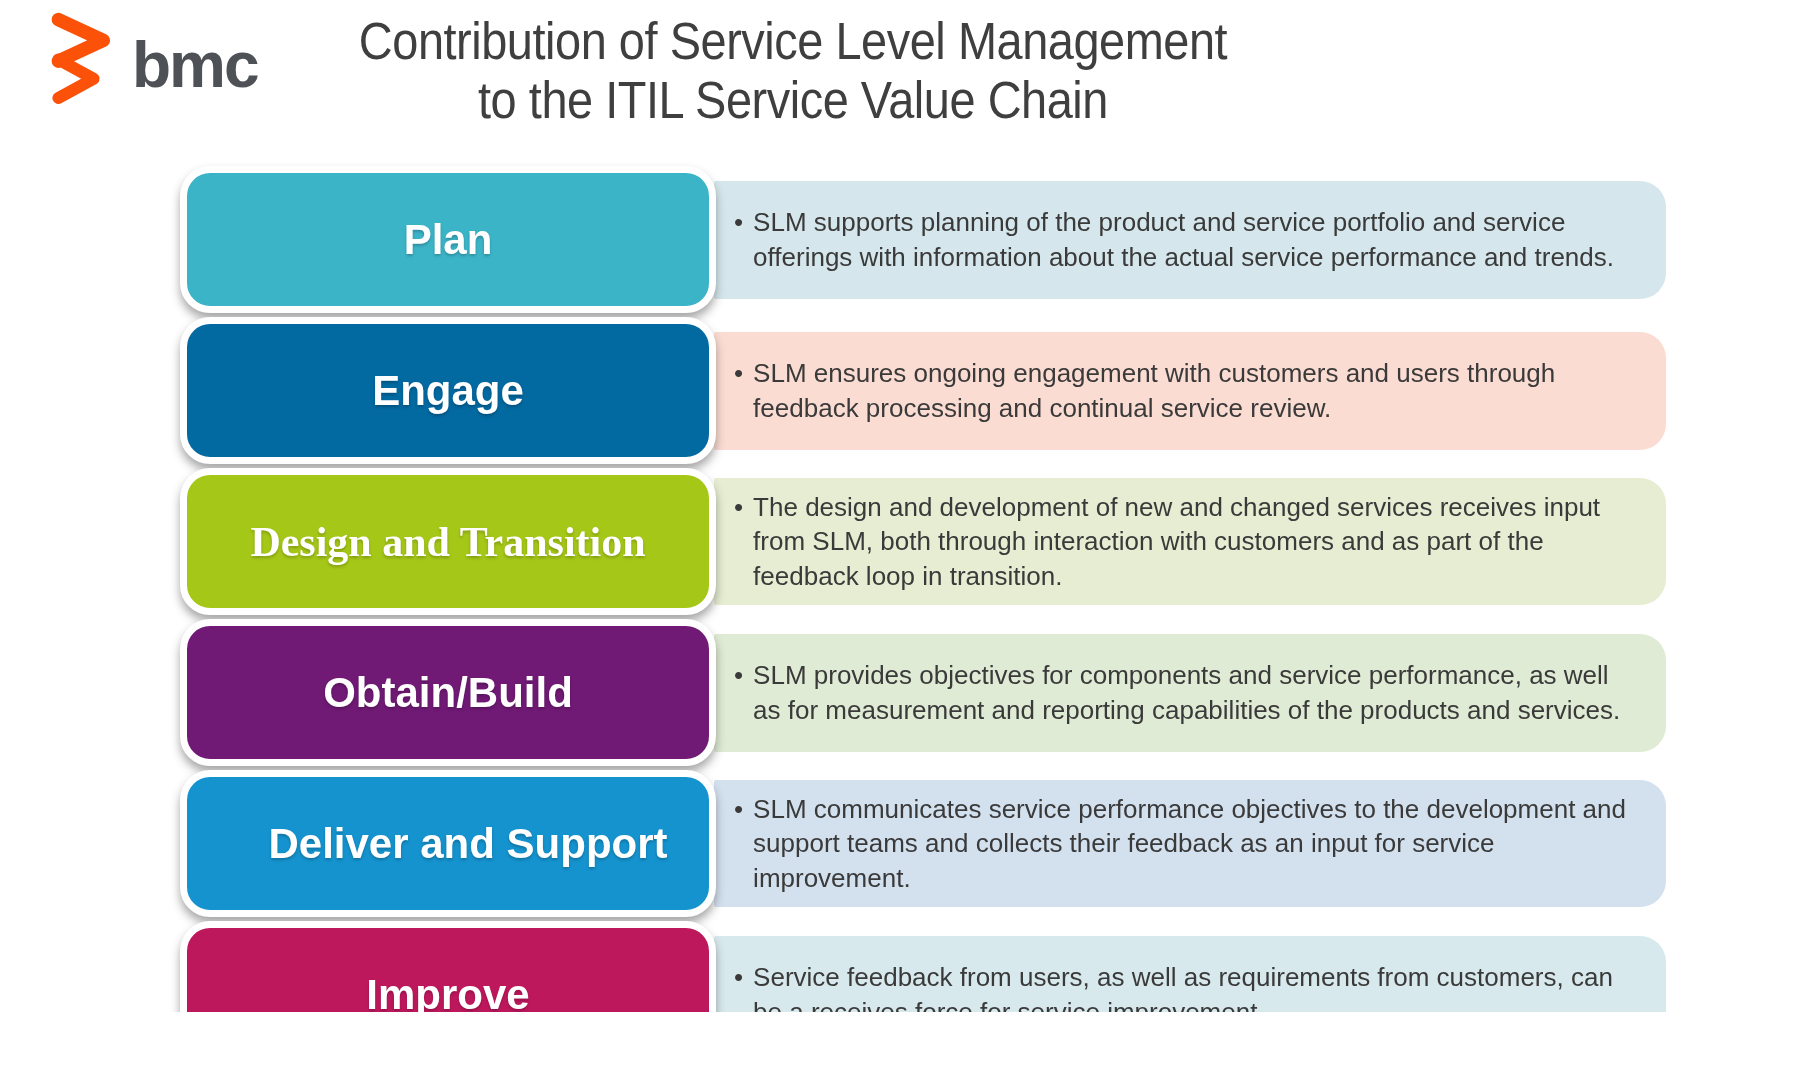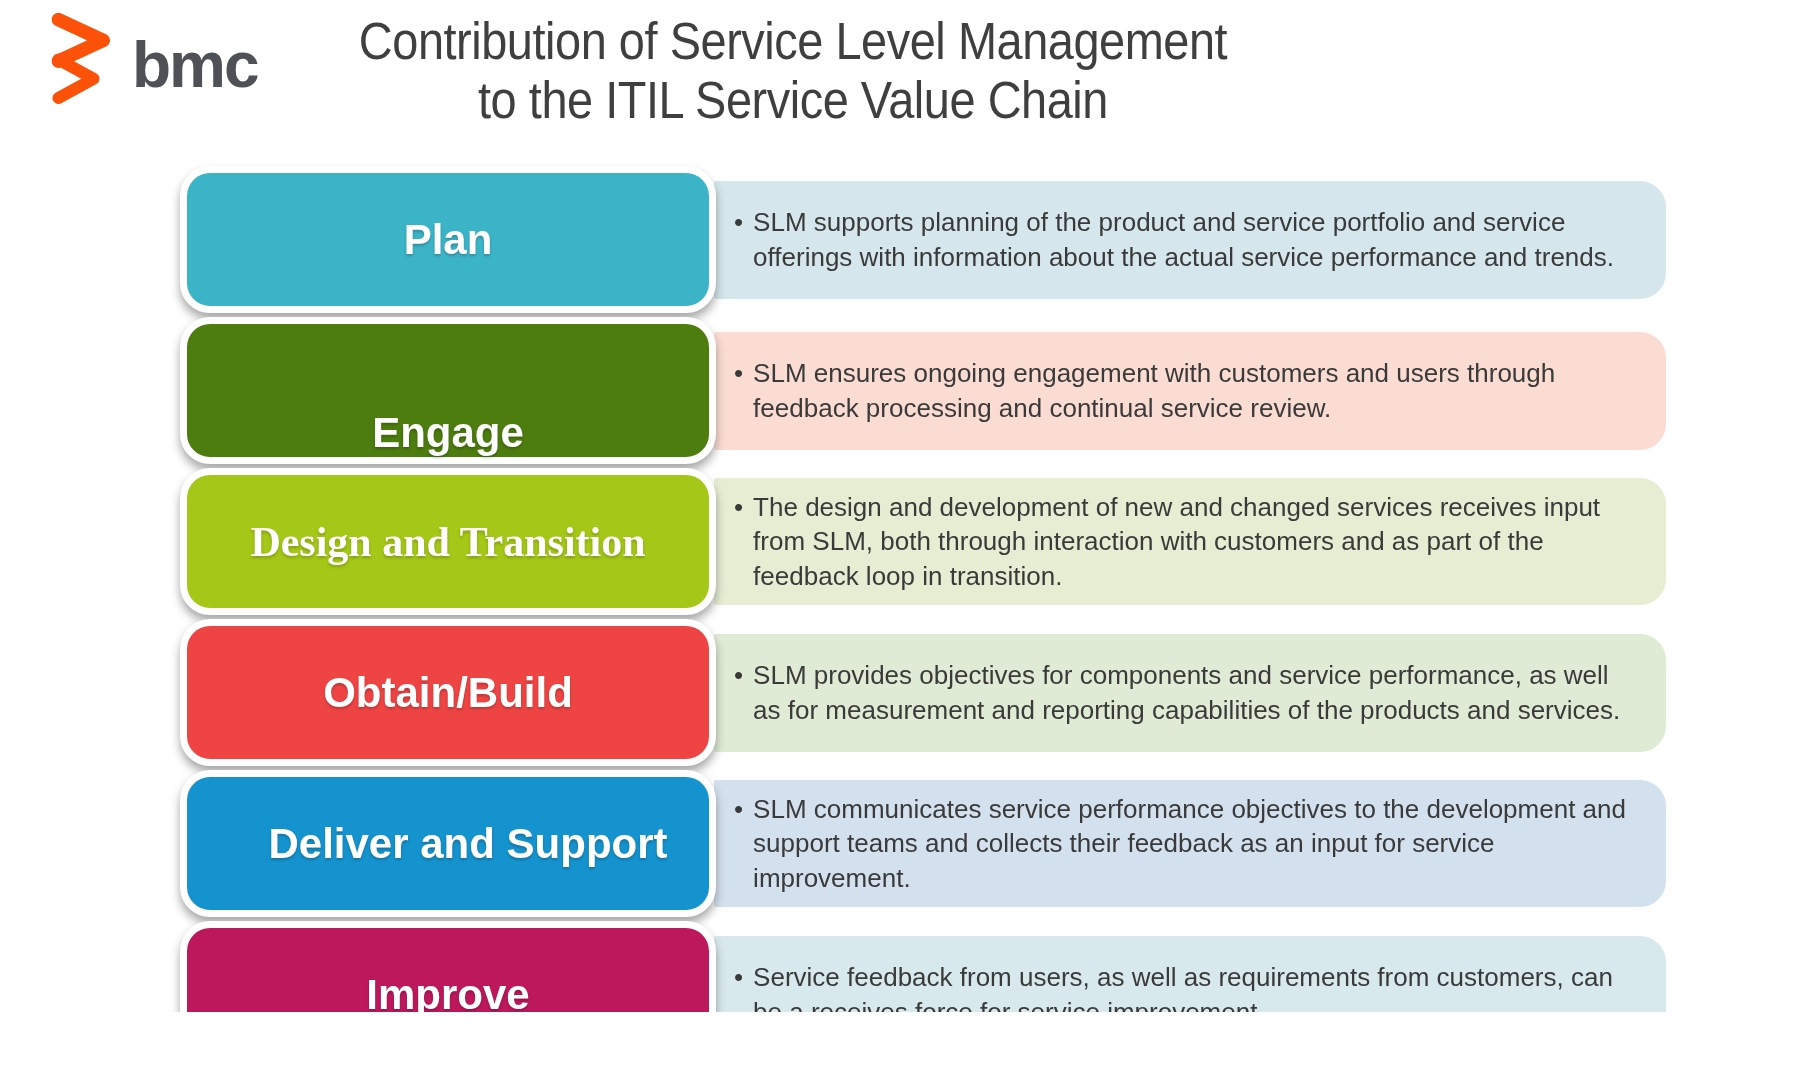--- a/index.html
+++ b/index.html
@@ -91,21 +91,21 @@
       </div>
       <div class="desc-panel" style="background-color: rgb(213, 231, 236);">
         <div class="bullet-line">
           <span class="bullet">•</span>
           <span class="desc-text">SLM supports planning of the product and service portfolio and service offerings with information about the actual service performance and trends.</span>
         </div>
       </div>
     </div>
 
     <div class="row">
-      <div class="activity-box" style="background-color: #4d7c0f; align-items: flex-end;">
+      <div class="activity-box" style="background-color: #0369a1;">
         <span class="activity-label">Engage</span>
       </div>
       <div class="desc-panel" style="background-color: rgb(251, 220, 210);">
         <div class="bullet-line">
           <span class="bullet">•</span>
           <span class="desc-text">SLM ensures ongoing engagement with customers and users through feedback processing and continual service review.</span>
         </div>
       </div>
     </div>
 
@@ -115,21 +115,21 @@
       </div>
       <div class="desc-panel" style="background-color: rgb(230, 237, 210);">
         <div class="bullet-line">
           <span class="bullet">•</span>
           <span class="desc-text">The design and development of new and changed services receives input from SLM, both through interaction with customers and as part of the feedback loop in transition.</span>
         </div>
       </div>
     </div>
 
     <div class="row">
-      <div class="activity-box" style="background-color: #ef4444;">
+      <div class="activity-box" style="background-color: #701a75;">
         <span class="activity-label">Obtain/Build</span>
       </div>
       <div class="desc-panel" style="background-color: rgb(223, 235, 212);">
         <div class="bullet-line">
           <span class="bullet">•</span>
           <span class="desc-text">SLM provides objectives for components and service performance, as well as for measurement and reporting capabilities of the products and services.</span>
         </div>
       </div>
     </div>
 

